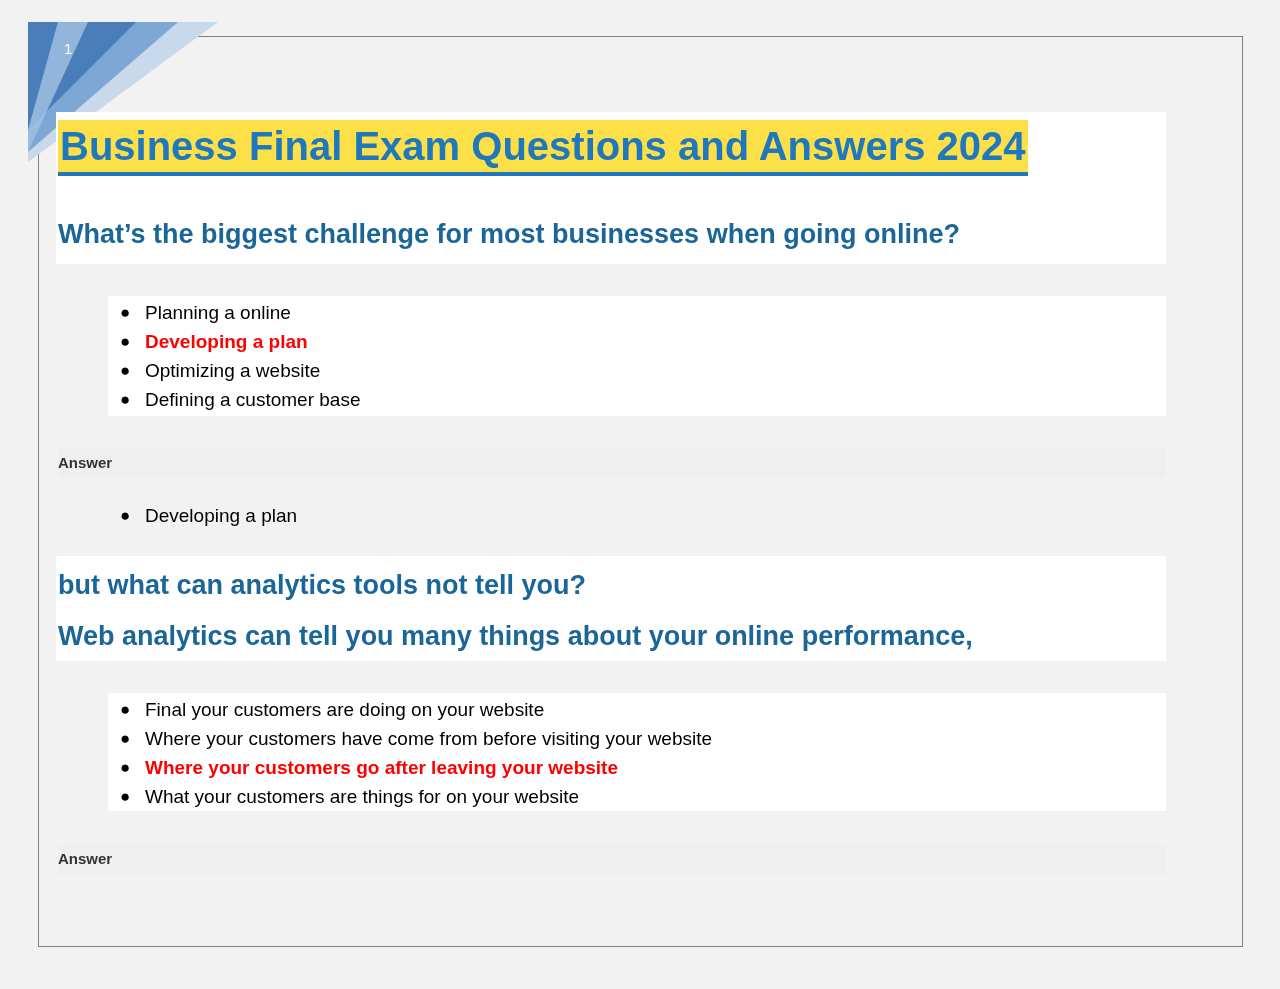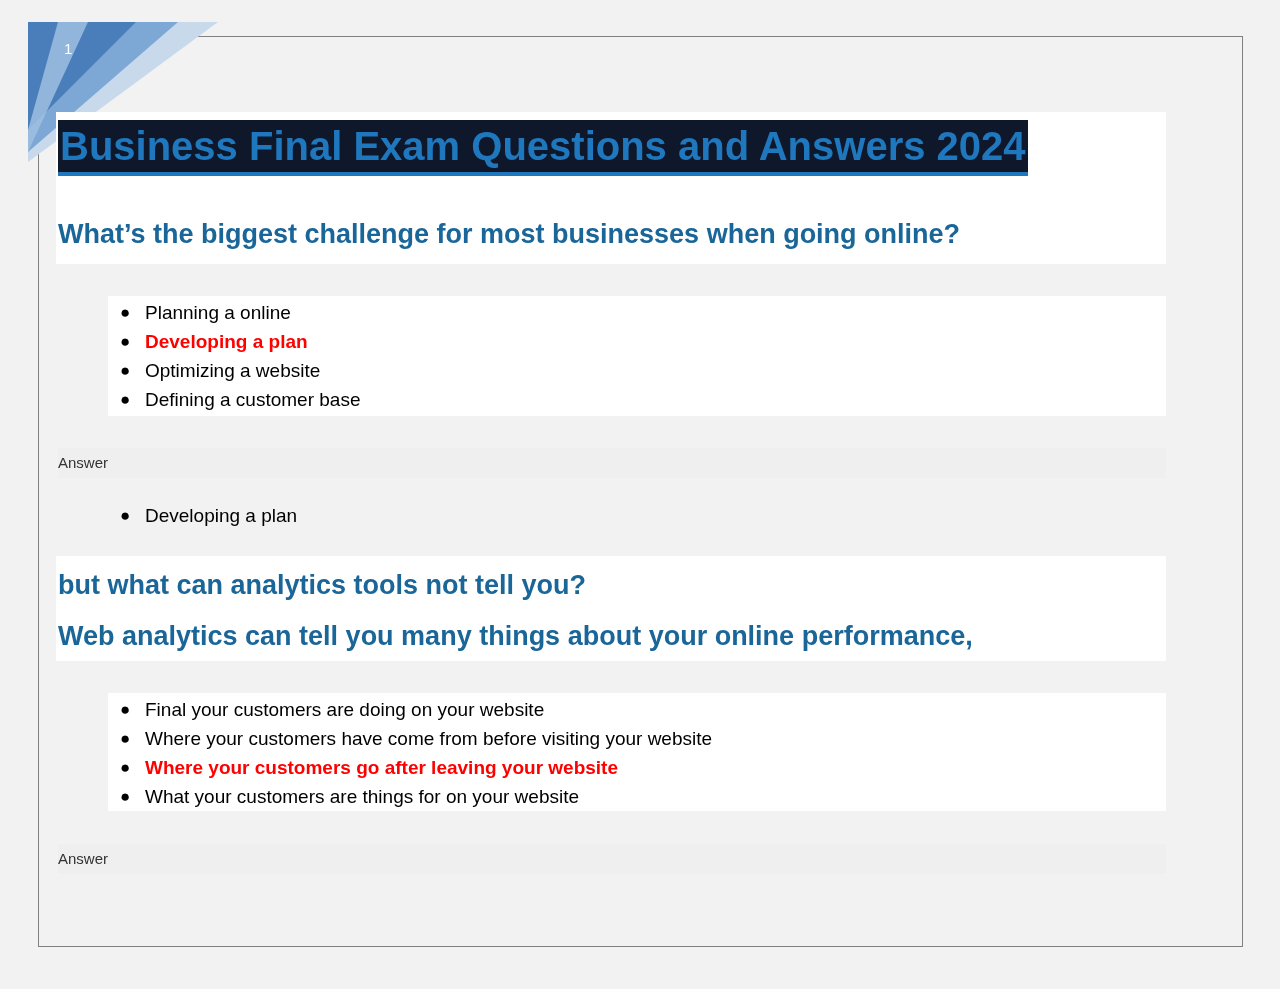--- a/index.html
+++ b/index.html
@@ -72,21 +72,21 @@
     left: 58px;
     top: 117px;
     width: 1100px;
     font-size: 40px;
     font-weight: bold;
     color: #1f77bd;
     line-height: 58px;
     white-space: nowrap;
   }
   #deck-title .hl {
-    background: #0f172a;
+    background: #fde047;
     border-bottom: 4px solid #1f77bd;
     padding: 4px 2px;
   }
 
   #question-1-heading {
     position: absolute;
     left: 58px;
     top: 215px;
     width: 1100px;
     font-size: 27px;
@@ -182,21 +182,21 @@
     position: absolute;
     left: 12px;
     top: 0;
     font-size: 17px;
     line-height: 29px;
   }
 
   .answer-label {
     position: absolute;
     font-size: 15px;
-    font-weight: normal;
+    font-weight: bold;
     color: #333333;
     line-height: 20px;
   }
   #answer-1-label { left: 58px; top: 453px; }
   #answer-2-label { left: 58px; top: 849px; }
 
   #question-2-heading {
     position: absolute;
     left: 58px;
     top: 560px;

